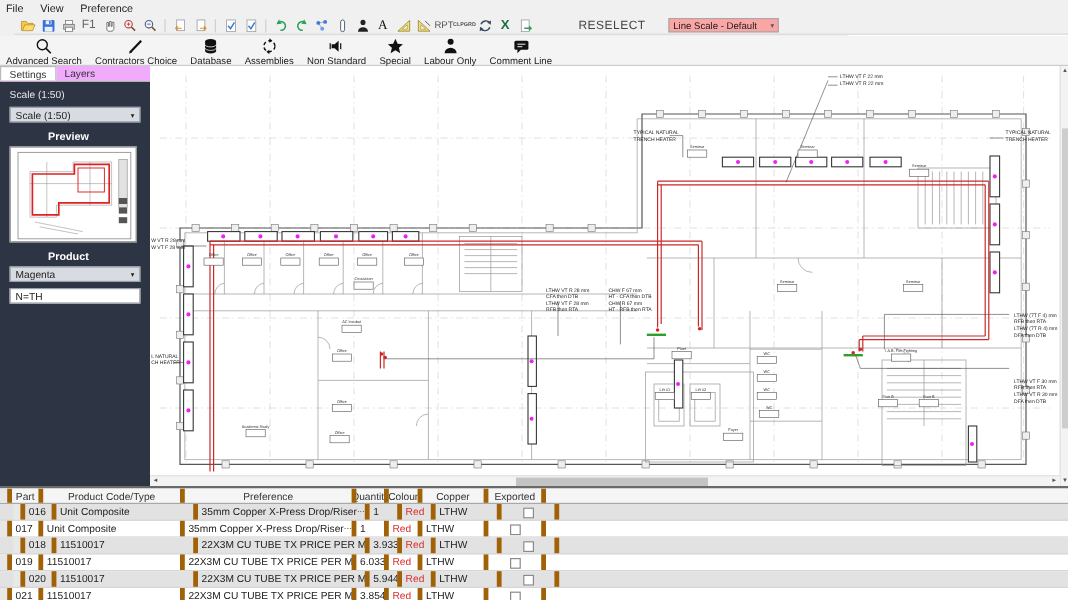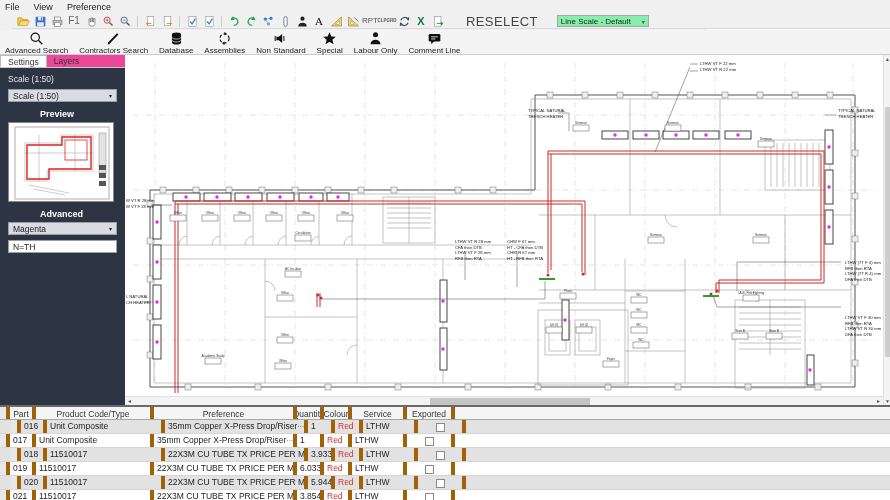--- a/index.html
+++ b/index.html
@@ -19,38 +19,38 @@
              display:flex; align-items:center; gap:3px; padding-left:4px; }
   .tb-icon { width:14px; height:14px; display:flex; align-items:center;
              justify-content:center; flex:0 0 auto; }
   .tb-icon svg { width:13px; height:13px; }
   .tb-sep { width:1px; height:11px; background:#cfcfcf; margin:0 2px; flex:0 0 auto; }
   .tb-text { font-size:8px; color:#555; line-height:1; }
   .tb-text.big { font-size:10px; color:#666; }
   .tb-text.stack { font-size:4.5px; text-align:center; font-weight:bold; }
   .tb-text.excel { font-size:11px; font-weight:bold; color:#1e7145; }
   .tb-text.serifA { font-family:"Liberation Serif", serif; font-size:11px; color:#111; }
-  .reselect { margin-left:18px; font-size:13px; color:#444; letter-spacing:.4px; }
-  .linescale { margin-left:16px; width:92px; height:12px; background:#86efac;
+  .reselect { margin-left:34px; font-size:10px; color:#444; letter-spacing:.4px; }
+  .linescale { margin-left:16px; width:92px; height:12px; background:#fca5a5;
                border:1px solid #a8a8a8; font-size:8px; color:#222; display:flex;
                align-items:center; justify-content:space-between; padding:0 3px; }
 
   
   .ribbon { position:absolute; left:0; top:30px; width:890px; height:25px;
             background:#f4f4f4; border-bottom:1px solid #cccccc;
             display:flex; align-items:flex-start; gap:7px; padding:1px 0 0 3px; }
   .rb-btn { display:flex; flex-direction:column; align-items:center; gap:0;
             padding:0 2px; cursor:default; }
   .rb-btn svg { width:15px; height:15px; }
   .rb-label { font-size:8px; color:#222; white-space:nowrap; }
 
   
   .sidebar { position:absolute; left:0; top:55px; width:125px; height:350px;
              background:#2d3444; }
-  .side-tabs { height:13px; background:#ec4899; display:flex; font-size:8.5px;
+  .side-tabs { height:13px; background:#f0abfc; display:flex; font-size:8.5px;
                color:#333; border-bottom:1px solid #c9c9c9; }
   .side-tab { padding:1px 7px 0 7px; }
   .side-tab.active { background:#fff; border:1px solid #bbb; border-bottom:none; }
   .side-body { padding:6px 8px; color:#e8e8e8; font-size:8.5px; }
   .side-row { margin-bottom:5px; }
   .side-select { height:13px; background:#d8dce2; border:1px solid #9aa0a8;
                  color:#222; display:flex; align-items:center;
                  justify-content:space-between; padding:0 4px; font-size:8.5px; }
   .side-input { height:13px; background:#fff; border:1px solid #9aa0a8;
                 color:#222; display:flex; align-items:center; padding:0 4px;
@@ -259,21 +259,21 @@
           <circle cx="7.5" cy="7.5" r="5" fill="none" stroke="#111" stroke-width="1.4"></circle>
           <line x1="11.2" y1="11.2" x2="16" y2="16" stroke="#111" stroke-width="1.6"></line>
         </svg>
       <span class="rb-label">Advanced Search</span>
     </div>
     <div class="rb-btn">
       <svg viewBox="0 0 18 18">
           <line x1="3" y1="15" x2="14" y2="3.5" stroke="#111" stroke-width="2.2"></line>
           <polygon points="2,16.5 2.6,13.8 4.6,15.4" fill="#111"></polygon>
         </svg>
-      <span class="rb-label">Contractors Search</span>
+      <span class="rb-label">Contractors Choice</span>
     </div>
     <div class="rb-btn">
       <svg viewBox="0 0 18 18">
           <ellipse cx="9" cy="4" rx="5.5" ry="2.2" fill="#111"></ellipse>
           <path d="M3.5,4 V14 c0,1.2 2.5,2.2 5.5,2.2 s5.5,-1 5.5,-2.2 V4" fill="#111"></path>
           <path d="M3.5,7.5 c0,1.2 2.5,2.2 5.5,2.2 s5.5,-1 5.5,-2.2 M3.5,11 c0,1.2 2.5,2.2 5.5,2.2 s5.5,-1 5.5,-2.2" stroke="#f4f4f4" stroke-width="0.8" fill="none"></path>
         </svg>
       <span class="rb-label">Database</span>
     </div>
     <div class="rb-btn">
@@ -343,21 +343,21 @@
           <g fill="#555">
               <rect x="90" y="10" width="7" height="40" fill="#e2e2e2" stroke="#888" stroke-width="0.5"></rect>
               <rect x="90" y="42" width="7" height="5"></rect>
               <rect x="90" y="50" width="7" height="5"></rect>
               <rect x="90" y="58" width="7" height="5"></rect>
             </g>
           <path d="M18,22 H53 V14 H82 V46 H40 V56 H18 Z" fill="none" stroke="#dd2222" stroke-width="1.4"></path>
           <rect x="56" y="17" width="22" height="20" fill="none" stroke="#dd2222" stroke-width="0.8"></rect>
         </svg>
       </div>
-      <div class="side-heading">Advanced</div>
+      <div class="side-heading">Product</div>
       <div class="side-select side-row">
         <span>Magenta</span>
         <span style="font-size:6px;">▾</span>
       </div>
       <div class="side-input">N=TH</div>
     </div>
   </div>
 
   <div class="canvas">
     <svg class="plan-svg" width="758" height="340" viewBox="0 0 758 340">
@@ -667,21 +667,21 @@
   </div>
 
   <div class="grid">
     <div class="g-head">
       <div class="cell c-gut"></div>
       <div class="cell c-part">Part</div>
       <div class="cell c-code">Product Code/Type</div>
       <div class="cell c-desc" style="justify-content:center;">Preference</div>
       <div class="cell c-qty" style="color:#333;">Quantity</div>
       <div class="cell c-col" style="color:#333;">Colour</div>
-      <div class="cell c-srv">Service</div>
+      <div class="cell c-srv">Copper</div>
       <div class="cell c-exp">Exported</div>
     </div>
 
     <div class="g-row alt">
       <div class="cell c-gut"></div>
       <div class="cell c-part">016</div>
       <div class="cell c-code">Unit Composite</div>
       <div class="cell c-desc">
           <span>35mm Copper X-Press Drop/Riser</span>
           <span class="more-btn">...</span>

